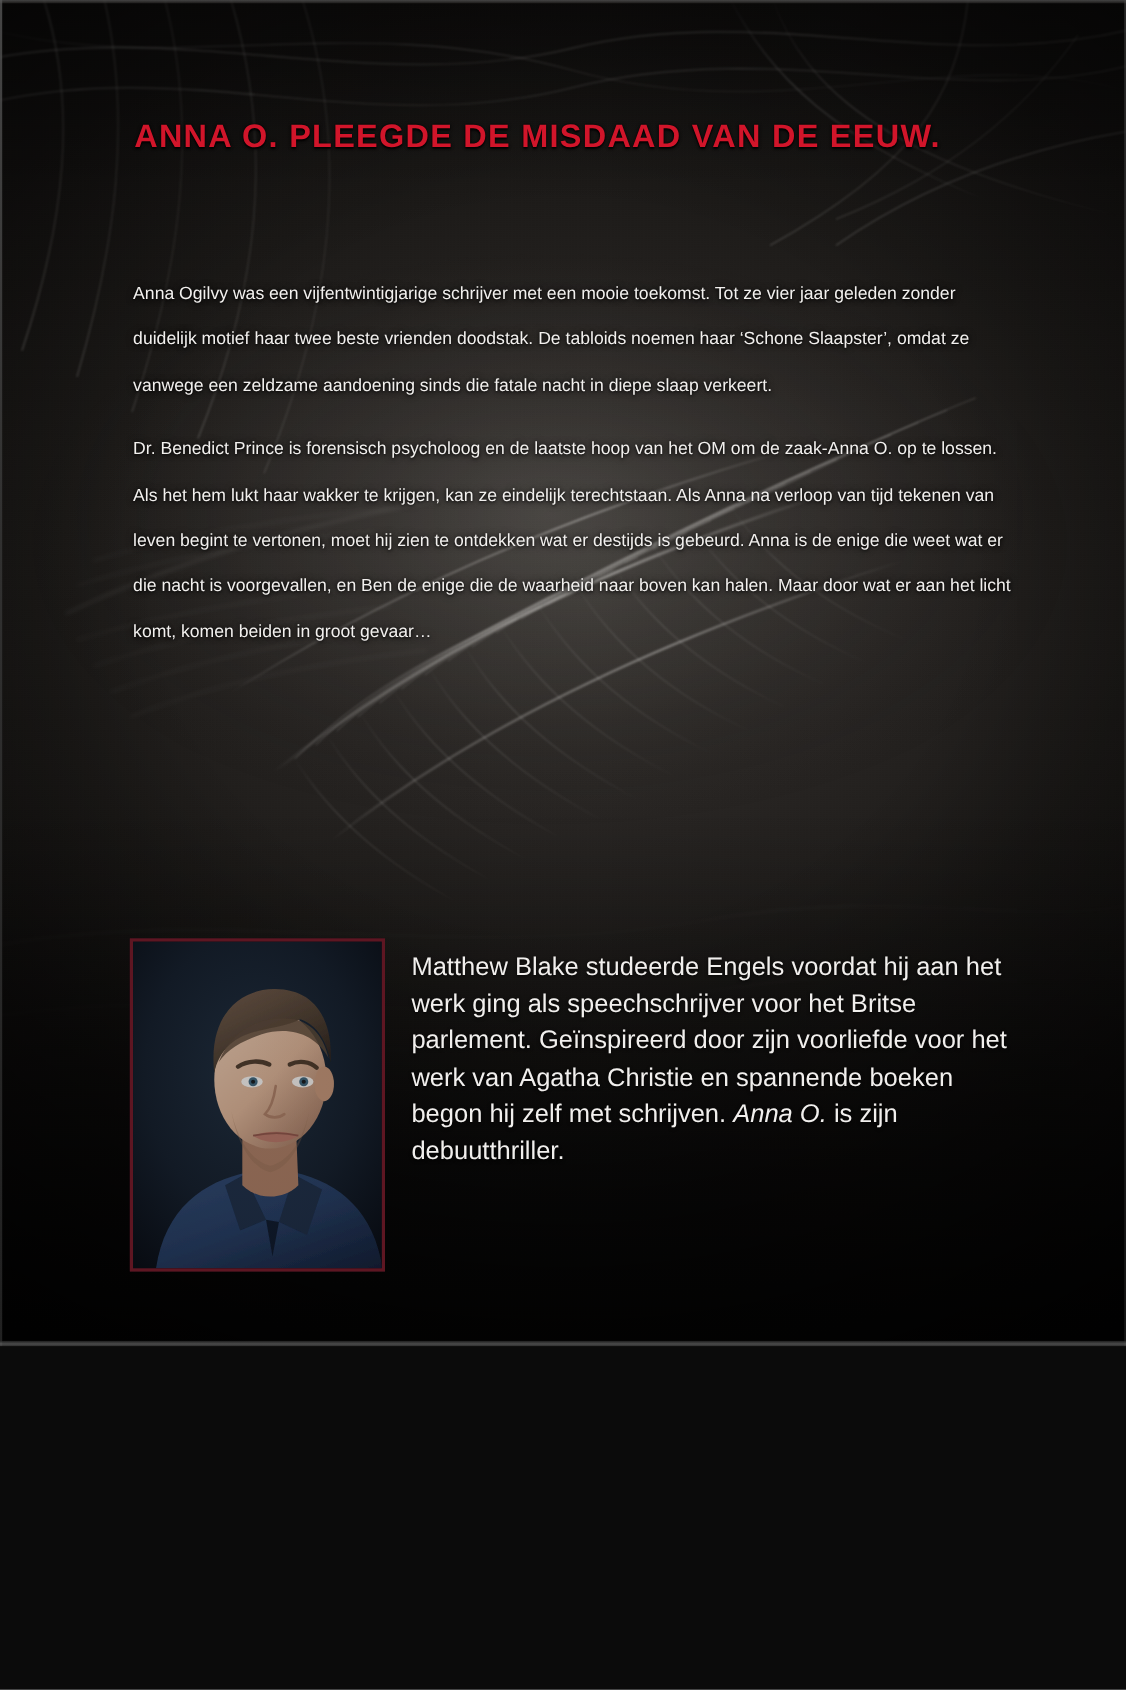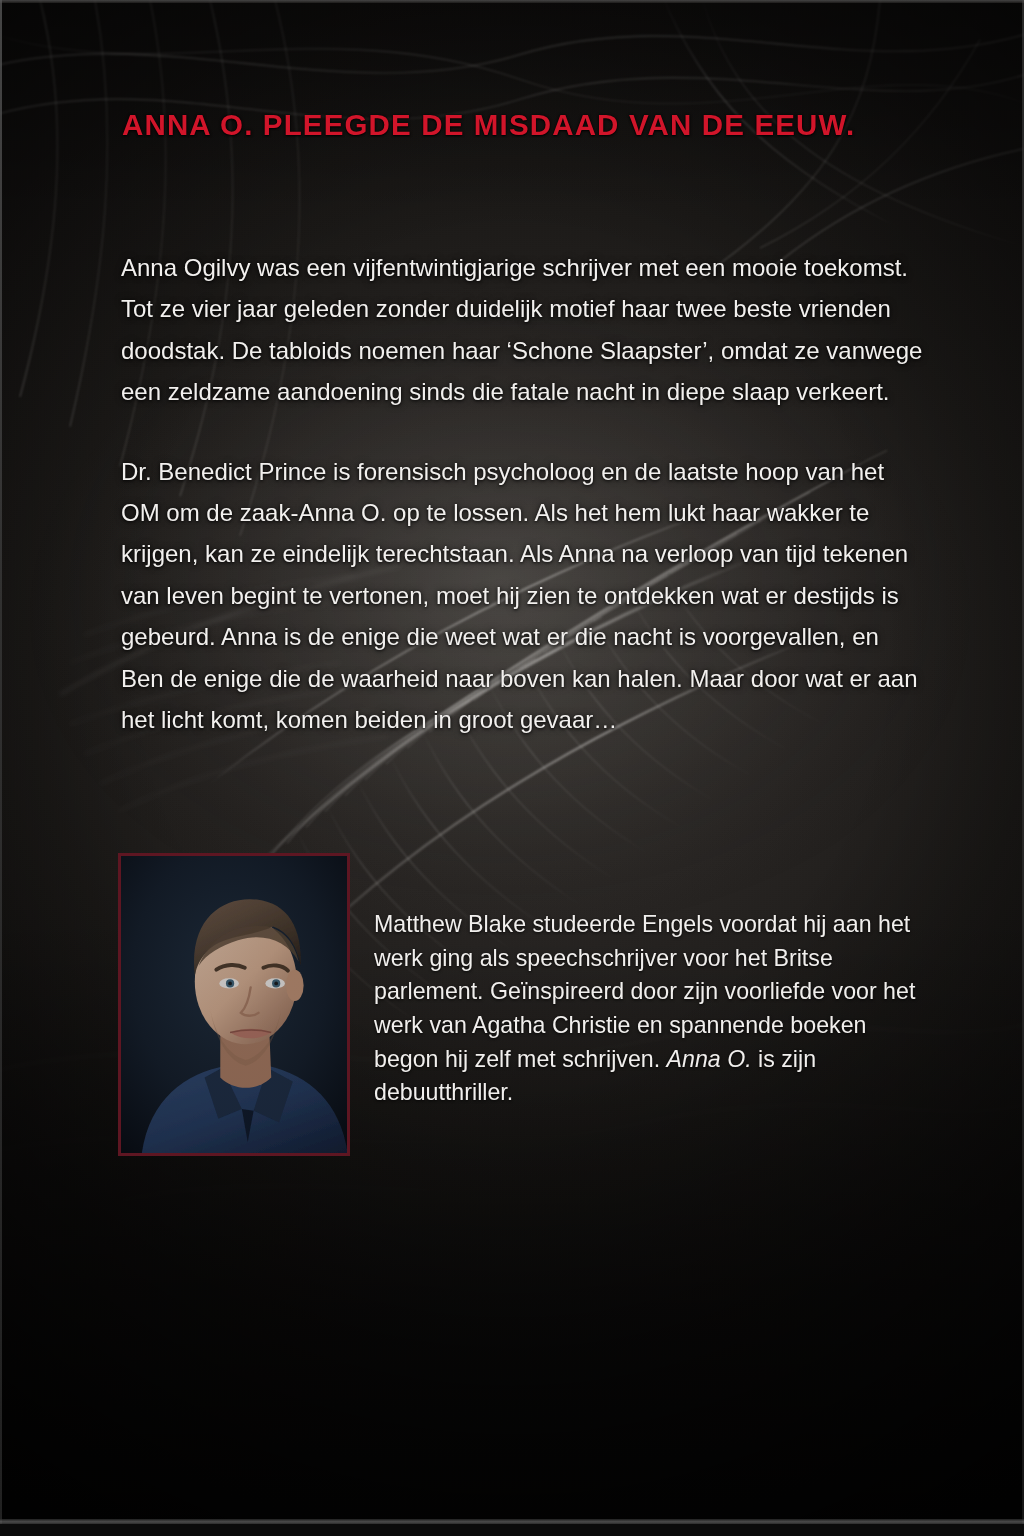--- a/index.html
+++ b/index.html
@@ -6,21 +6,21 @@
   html, body {
     margin: 0;
     padding: 0;
     background: #0b0b0b;
   }
   * { box-sizing: border-box; }
 
   .page {
     position: relative;
     width: 1024px;
-    height: 1524px;
+    height: 1224px;
     margin: 0 auto;
     overflow: hidden;
     background: #191716;
     font-family: "Liberation Sans", sans-serif;
     color: #ffffff;
   }
 
   
   .bg-base {
     position: absolute;
@@ -67,36 +67,36 @@
     text-transform: uppercase;
     text-shadow: 0 0 3px rgba(0,0,0,.75), 0 1px 2px rgba(0,0,0,.9);
   }
   .headline .hl-line { display: block; white-space: nowrap; }
 
   .blurb {
     position: absolute;
     left: 121px;
     top: 247px;
     width: 806px;
-    font-size: 24px;
+    font-size: 16px;
     line-height: 41.4px;
     color: #f2f0ee;
     text-shadow: 0 1px 3px rgba(0,0,0,.85), 0 0 7px rgba(0,0,0,.65);
   }
   .blurb p { margin: 0; }
-  .blurb p + p { margin-top: 38px; }
+  .blurb p + p { margin-top: 17px; }
 
   
   .author-block {
     position: absolute;
     left: 118px;
     top: 853px;
     width: 810px;
     display: flex;
-    align-items: center;
+    align-items: flex-start;
     gap: 24px;
   }
   .author-photo {
     position: relative;
     width: 232px;
     height: 303px;
     flex: 0 0 auto;
     border: 3px solid #5e1622;
     background: #0a0d14;
     overflow: hidden;

